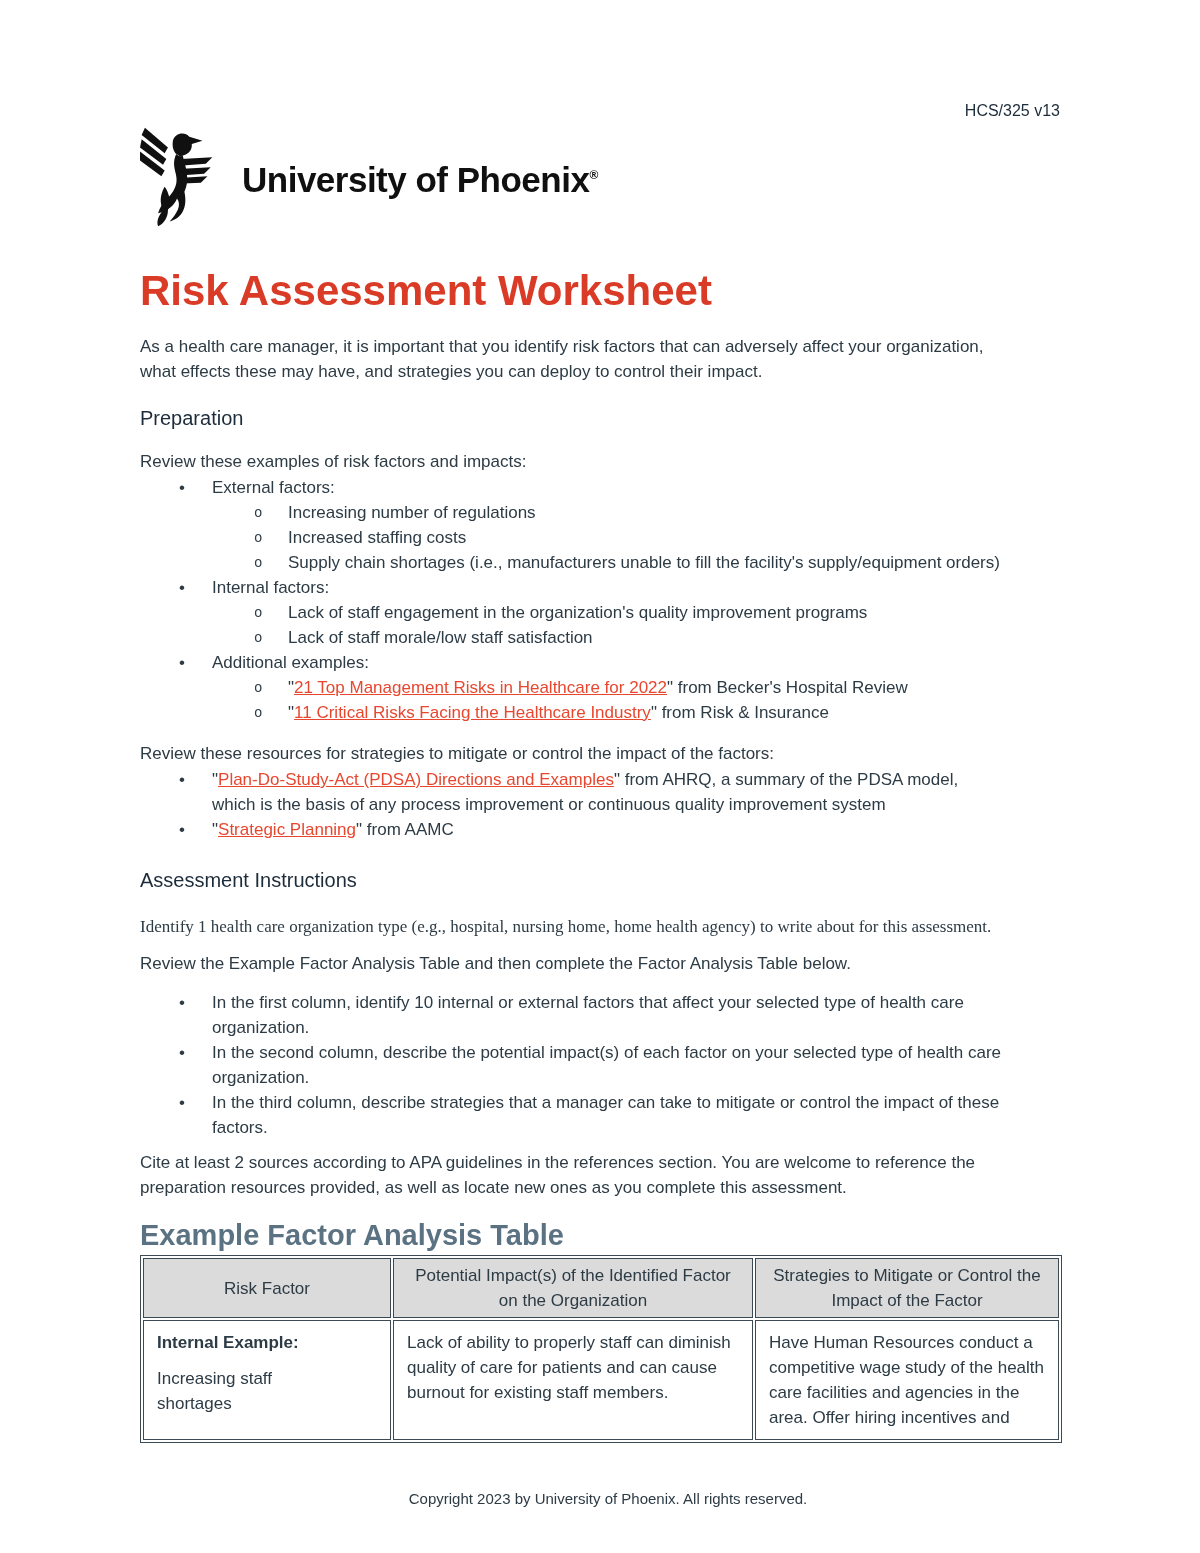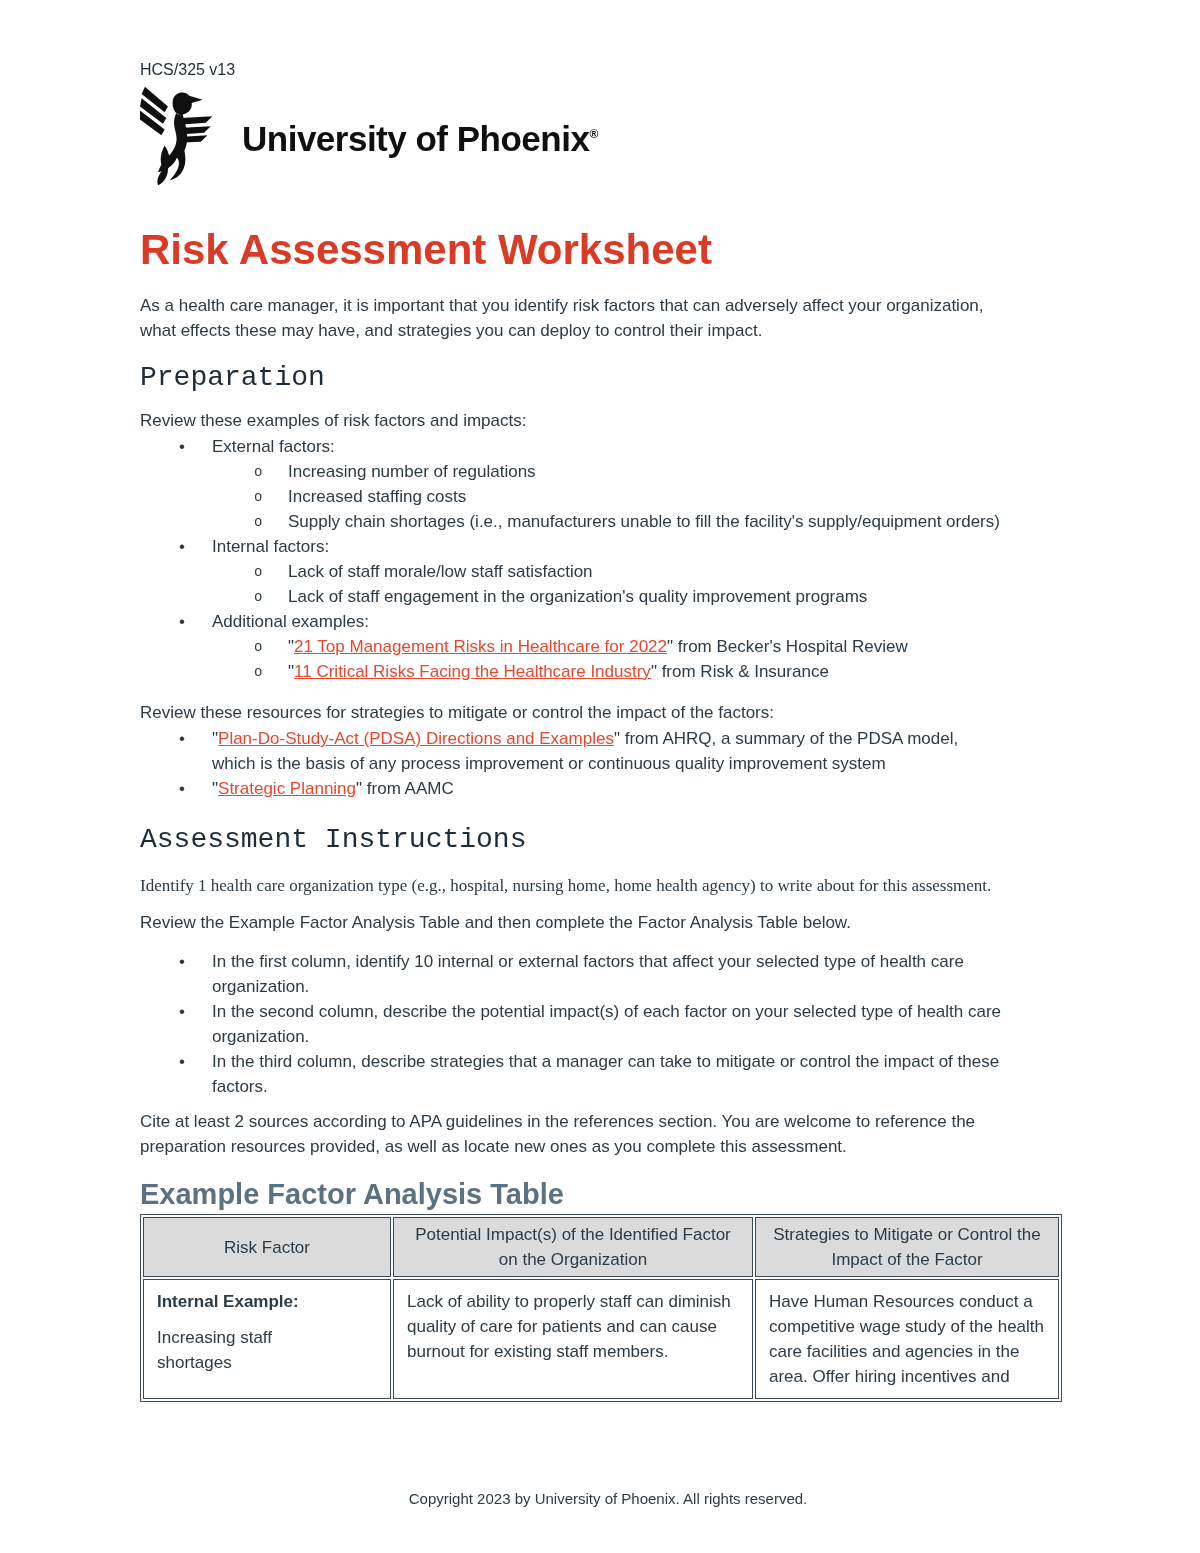--- a/index.html
+++ b/index.html
@@ -9,38 +9,37 @@
   }
   *{box-sizing:border-box;margin:0;padding:0;}
   html,body{width:1200px;height:1553px;}
   body{
     background:#ffffff; position:relative; overflow:hidden;
     font-family:"Liberation Sans","DejaVu Sans",sans-serif;
     color:var(--body-text); font-size:17px; line-height:25px;
   }
   .page{padding:0 140px;}
   .course-code{
-    padding-top:57px; font-size:16px; color:var(--heading-dark);
+    padding-top:98px; text-align:right; font-size:16px; color:var(--heading-dark);
   }
   .logo-row{display:flex; align-items:center; gap:28px; margin-top:2px; height:104px;}
   .logo-mark{width:74px; height:104px; flex:0 0 auto;}
   .wordmark{
     font-size:35px; font-weight:bold; color:var(--logo-black); letter-spacing:-0.5px;
     white-space:nowrap;
   }
   .wordmark sup{font-size:12px; vertical-align:super;}
   h1.doc-title{
     margin-top:40px; font-size:42px; line-height:44px; font-weight:bold;
     color:var(--accent-red);
   }
   .para{margin-top:21px; max-width:862px;}
   h2.sec{
-    margin-top:14px; font-size:28px; line-height:41px; font-weight:400;
+    margin-top:14px; font-size:20px; line-height:41px; font-weight:400;
     color:var(--heading-dark);
-    font-family:Liberation Mono, monospace;
   }
   .lead{margin-top:10px; max-width:862px;}
   .list{margin-top:1px; max-width:862px;}
   .li1{position:relative; padding-left:72px;}
   .li1::before{
     content:"\2022"; position:absolute; left:39px; top:0; color:var(--body-text);
   }
   .li2{position:relative; padding-left:148px;}
   .li2::before{
     content:"o"; position:absolute; left:114px; top:1px;
@@ -105,22 +104,22 @@
   <h2 class="sec">Preparation</h2>
 
   <p class="lead">Review these examples of risk factors and impacts:</p>
 
   <div class="list">
     <div class="li1">External factors:</div>
     <div class="li2">Increasing number of regulations</div>
     <div class="li2">Increased staffing costs</div>
     <div class="li2">Supply chain shortages (i.e., manufacturers unable to fill the facility's supply/equipment orders)</div>
     <div class="li1">Internal factors:</div>
+    <div class="li2">Lack of staff engagement in the organization's quality improvement programs</div>
     <div class="li2">Lack of staff morale/low staff satisfaction</div>
-    <div class="li2">Lack of staff engagement in the organization's quality improvement programs</div>
     <div class="li1">Additional examples:</div>
     <div class="li2"><span>"</span><a class="link">21 Top Management Risks in Healthcare for 2022</a><span>" from Becker's Hospital Review</span></div>
     <div class="li2"><span>"</span><a class="link">11 Critical Risks Facing the Healthcare Industry</a><span>" from Risk &amp; Insurance</span></div>
   </div>
 
   <p class="lead" style="margin-top:16px;">Review these resources for strategies to mitigate or control the impact of the factors:</p>
 
   <div class="list">
     <div class="li1"><span>"</span><a class="link">Plan-Do-Study-Act (PDSA) Directions and Examples</a><span>" from AHRQ, a summary of the PDSA model, which is the basis of any process improvement or continuous quality improvement system</span></div>
     <div class="li1"><span>"</span><a class="link">Strategic Planning</a><span>" from AAMC</span></div>

